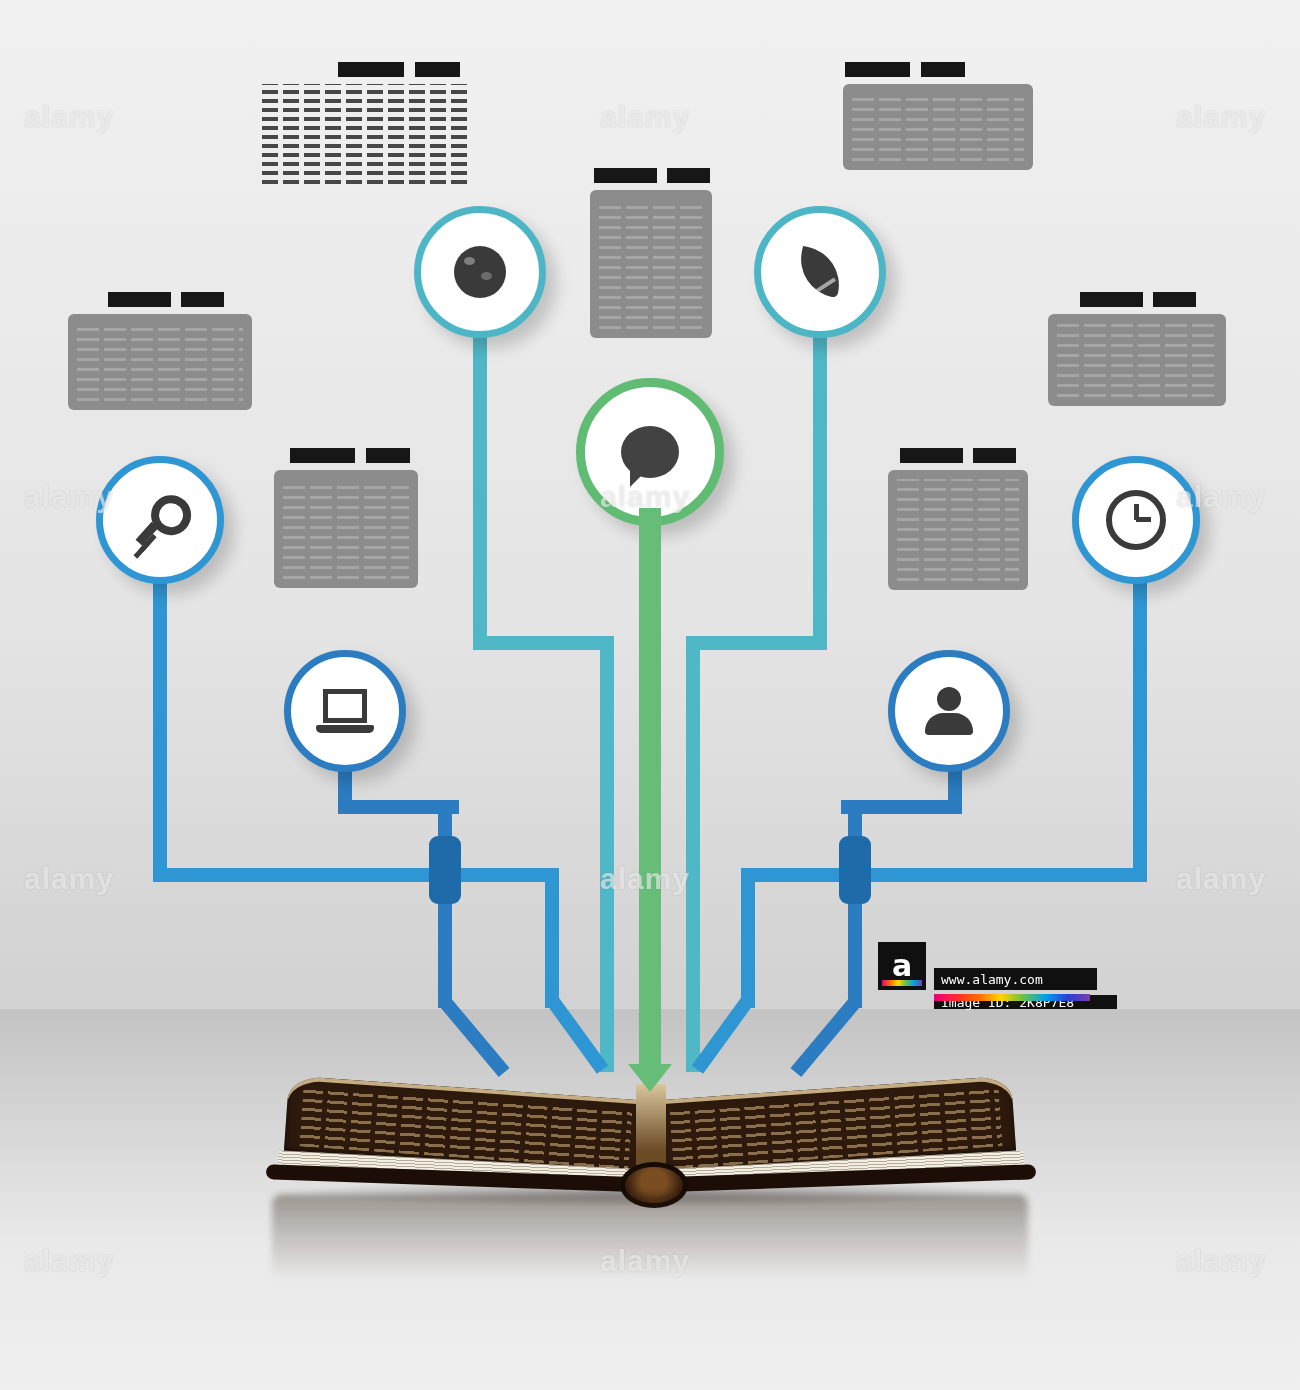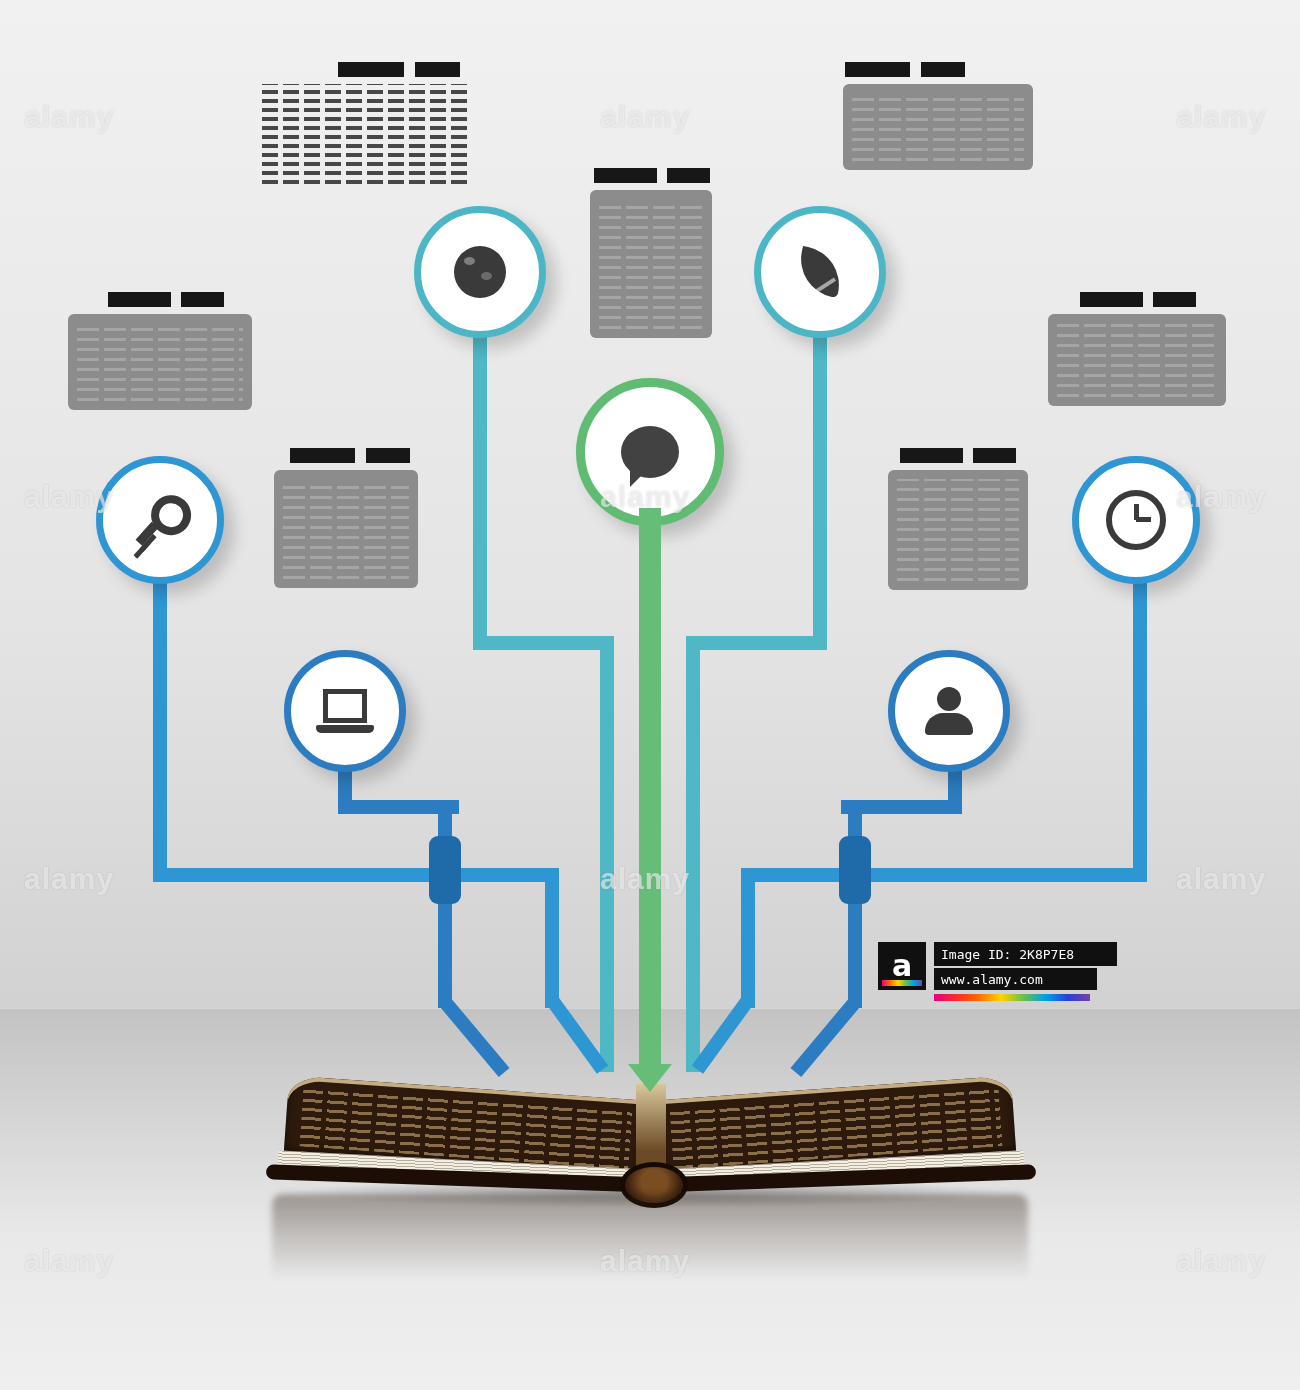--- a/index.html
+++ b/index.html
@@ -99,21 +99,21 @@
   .book-reflection{position:absolute;left:0;top:136px;width:756px;height:115px;border-radius:10px;
       background:linear-gradient(180deg,rgba(43,26,13,0.38),rgba(43,26,13,0) 75%);filter:blur(3px);}
   
   .alamy-logo{position:absolute;left:878px;top:942px;width:48px;height:48px;background:#101010;z-index:10;
       display:flex;align-items:center;justify-content:center;}
   .alamy-logo span{color:#fff;font-weight:bold;font-size:30px;line-height:1;font-family:"DejaVu Sans",sans-serif;}
   .logo-rainbow{position:absolute;left:882px;top:980px;width:40px;height:6px;z-index:11;
       background:linear-gradient(90deg,#e6007e,#ff6a00,#ffd500,#6abf4b,#00a0e9,#7a3fa5);}
   .id-bar,.site-bar{position:absolute;background:#101010;color:#fff;z-index:10;
       font-family:"DejaVu Sans Mono",monospace;font-size:13px;display:flex;align-items:center;padding-left:7px;}
-  .id-bar{left:934px;top:942px;width:176px;height:24px;}
+  .id-bar{left:934px;top:995px;width:176px;height:14px;}
   .site-bar{left:934px;top:968px;width:156px;height:22px;}
   .bar-rainbow{position:absolute;left:934px;top:994px;width:156px;height:7px;z-index:10;
       background:linear-gradient(90deg,#e6007e,#ff2a2a,#ff6a00,#ffd500,#6abf4b,#00a0e9,#2a3fd5,#7a3fa5);}
 </style>
 </head>
 <body>
 
 <div class="stage">
   <div class="floor"></div>
 

